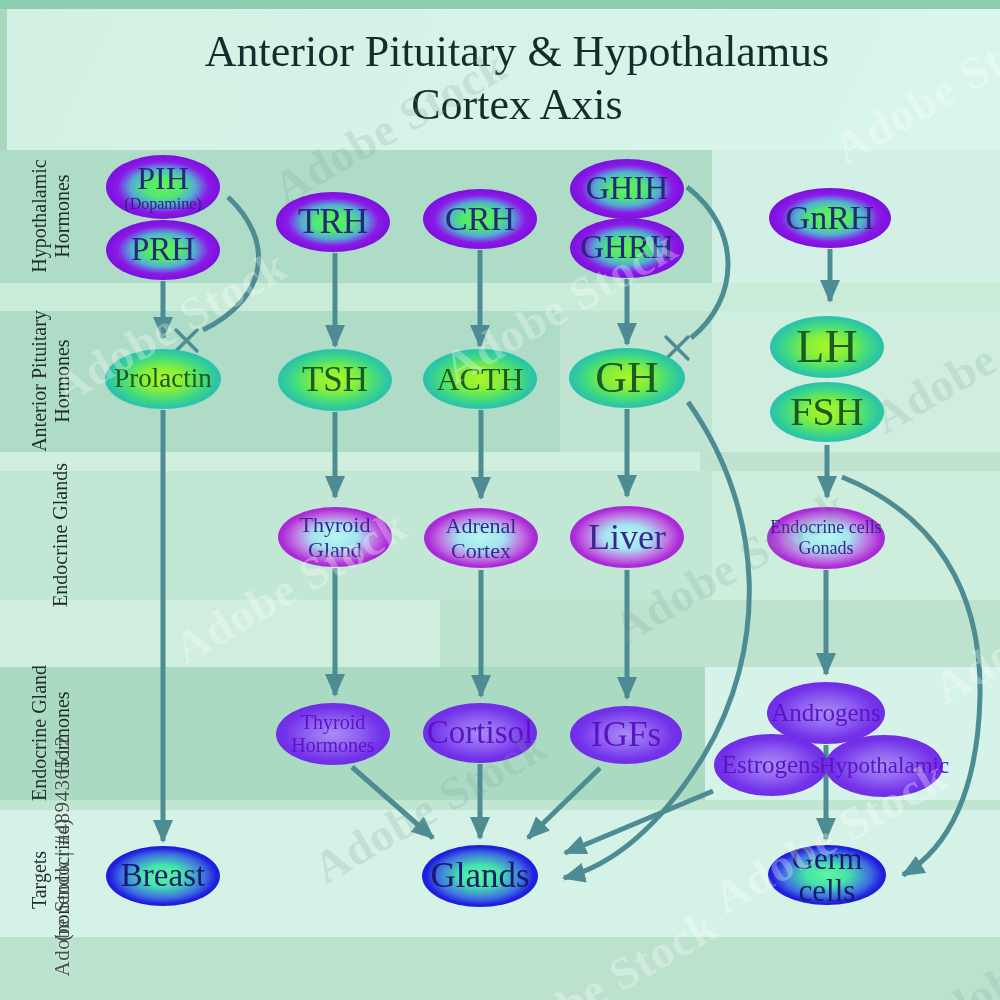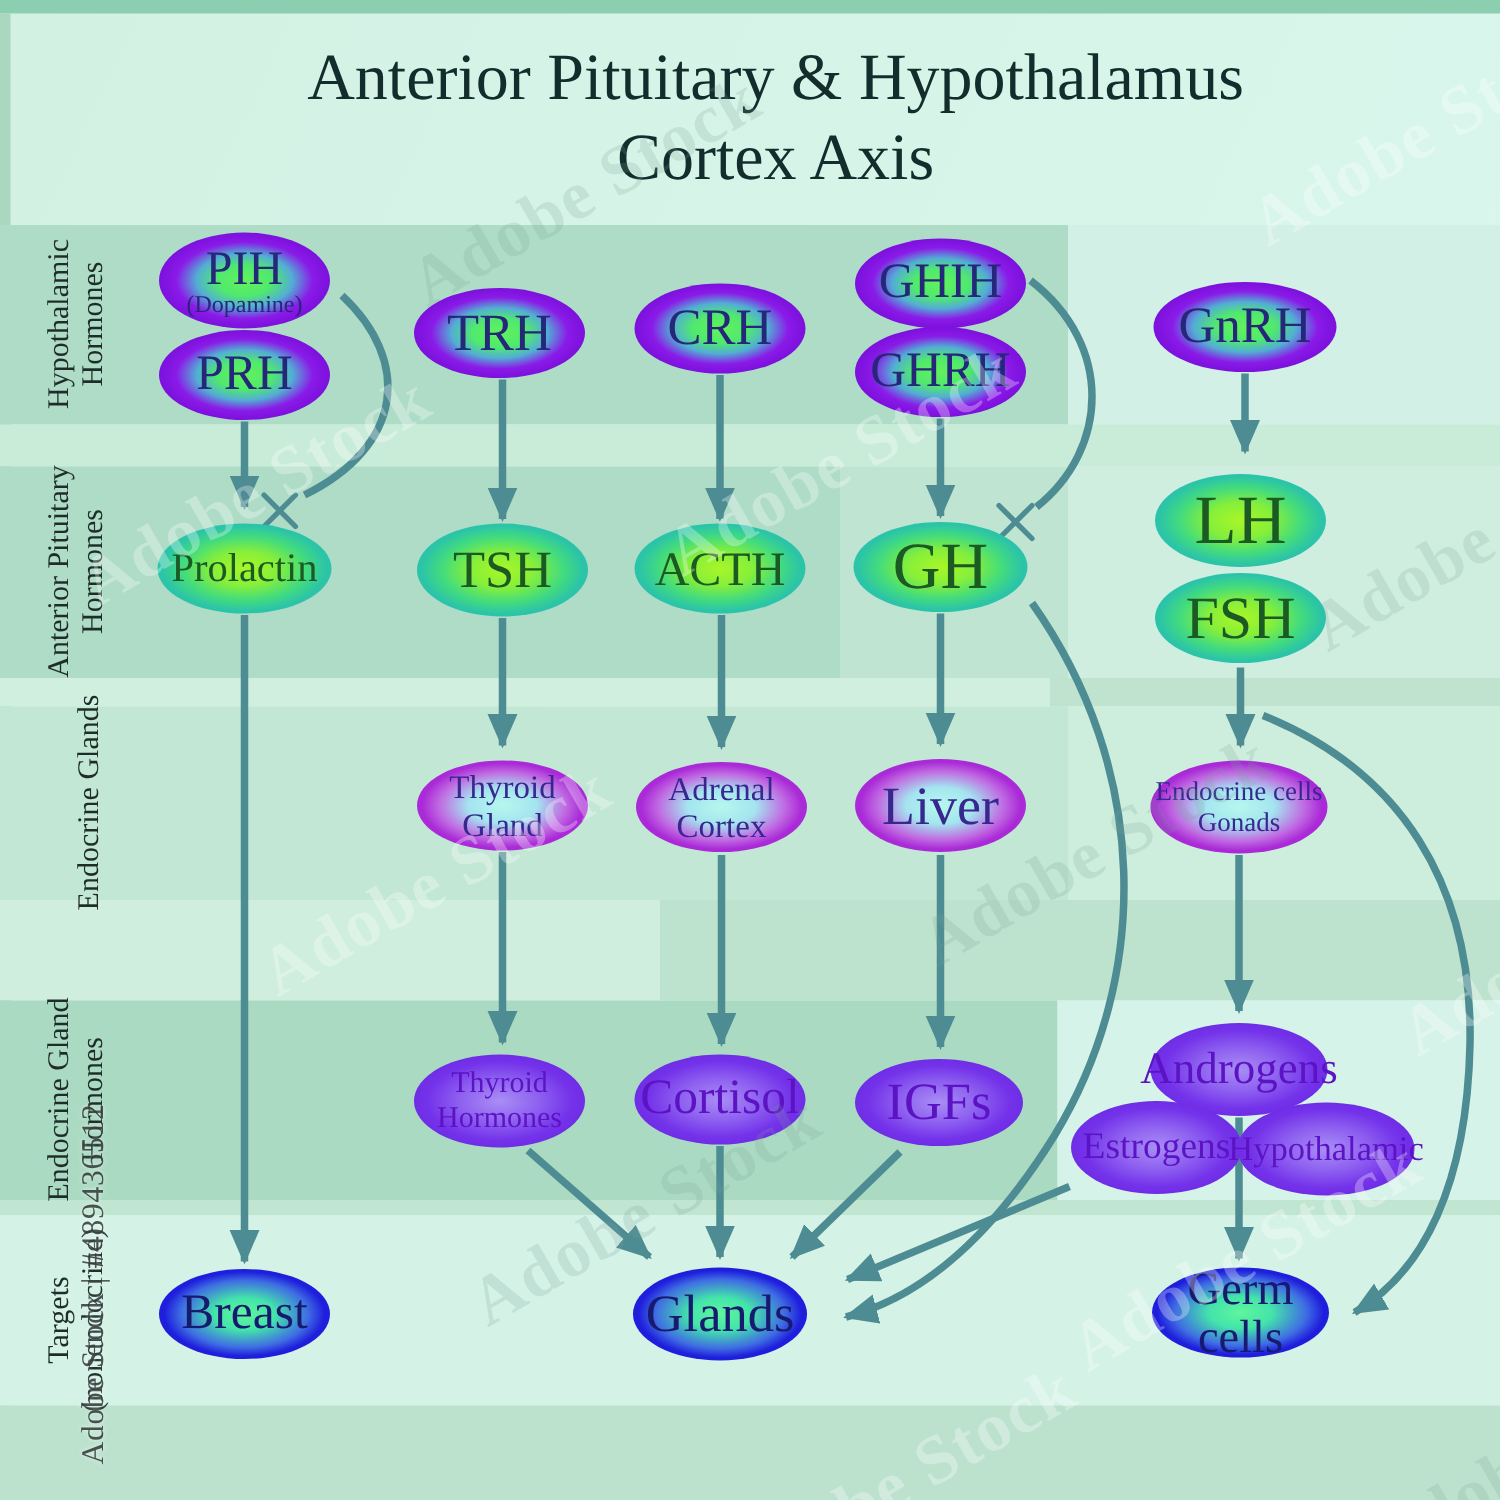--- a/index.html
+++ b/index.html
@@ -182,21 +182,21 @@
     <span>Thyroid</span>
     <span>Hormones</span>
   </div>
   <div class="node c-ghorm" style="left:423px;top:703px;width:114px;height:60px;">
     <span class="nl" style="font-size:33px;">Cortisol</span>
   </div>
   <div class="node c-ghorm" style="left:570px;top:706px;width:112px;height:58px;">
     <span class="nl" style="font-size:35px;">IGFs</span>
   </div>
   <div class="node c-ghorm" style="left:767px;top:682px;width:118px;height:62px;">
-    <span class="nl" style="font-size:30px;">Androgens</span>
+    <span class="nl" style="font-size:25px;">Androgens</span>
   </div>
   <div class="node c-ghorm" style="left:714px;top:734px;width:114px;height:62px;">
     <span class="nl" style="font-size:25px;">Estrogens</span>
   </div>
   <div class="node c-ghorm" style="left:825px;top:735px;width:118px;height:62px;">
     <span class="nl" style="font-size:23px;">Hypothalamic</span>
   </div>
 
   <div class="node c-target" style="left:106px;top:846px;width:114px;height:60px;">
     <span class="nl" style="font-size:33px;">Breast</span>

